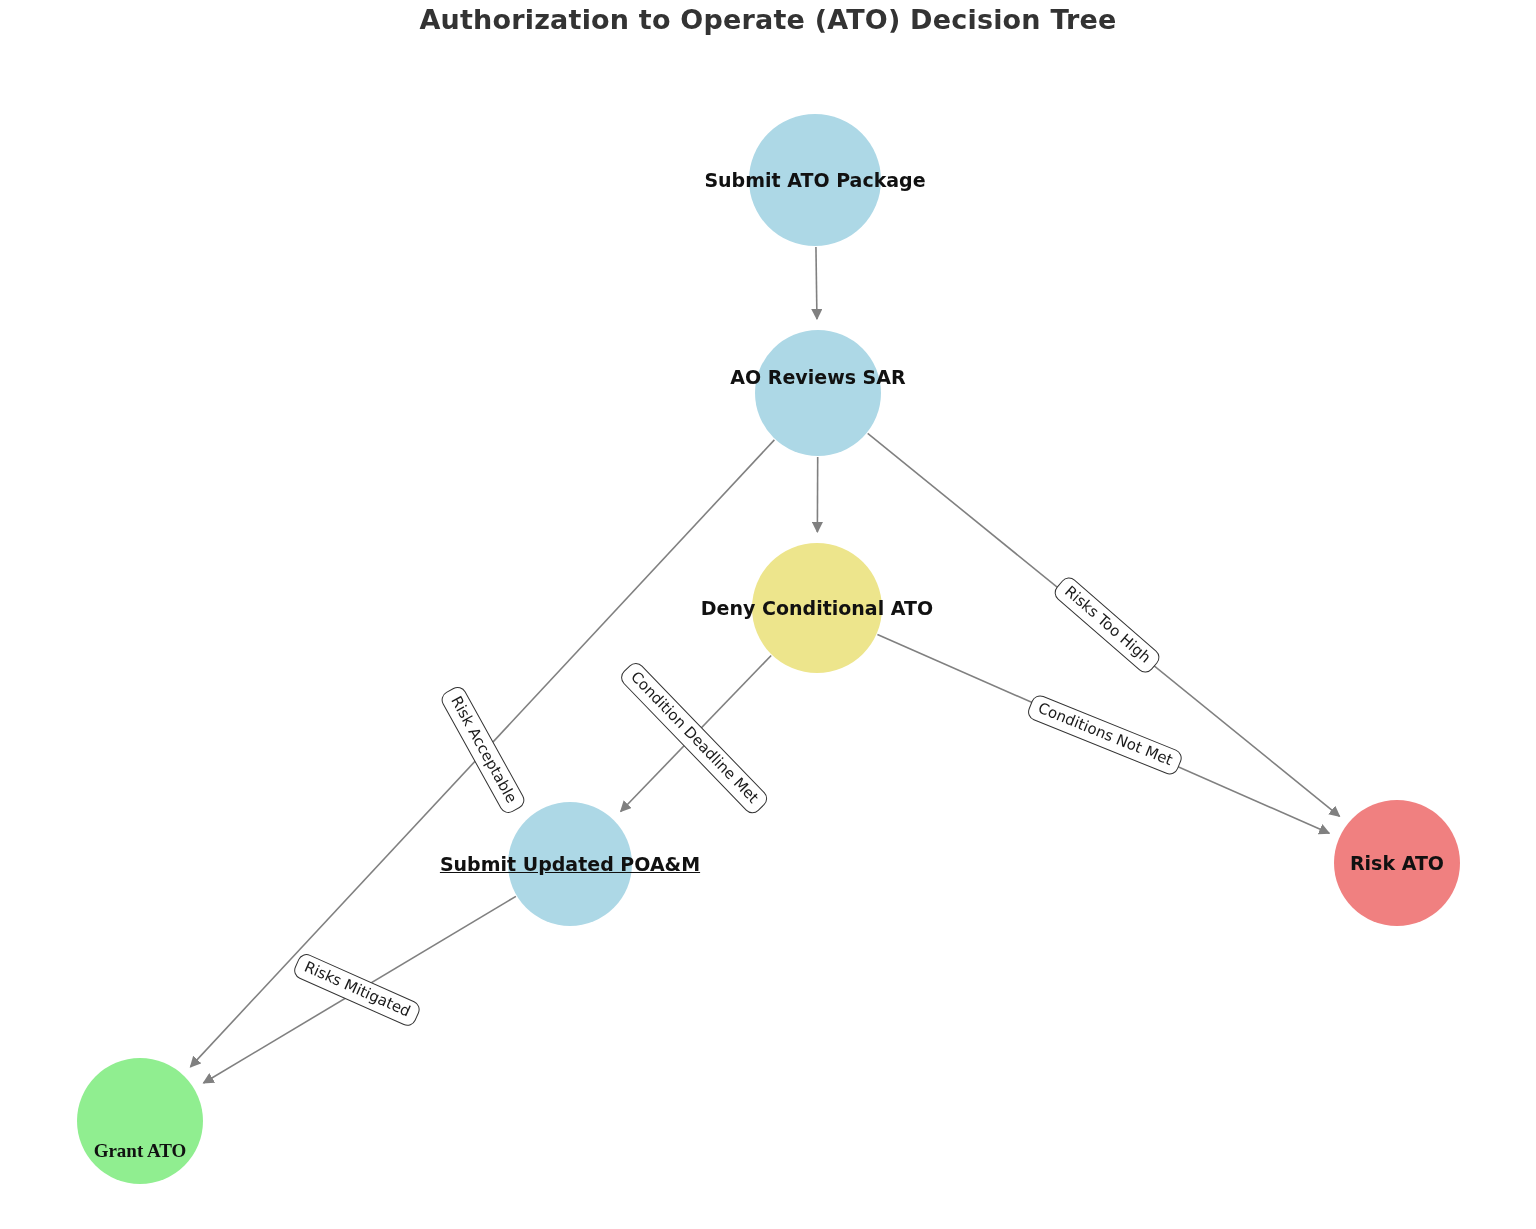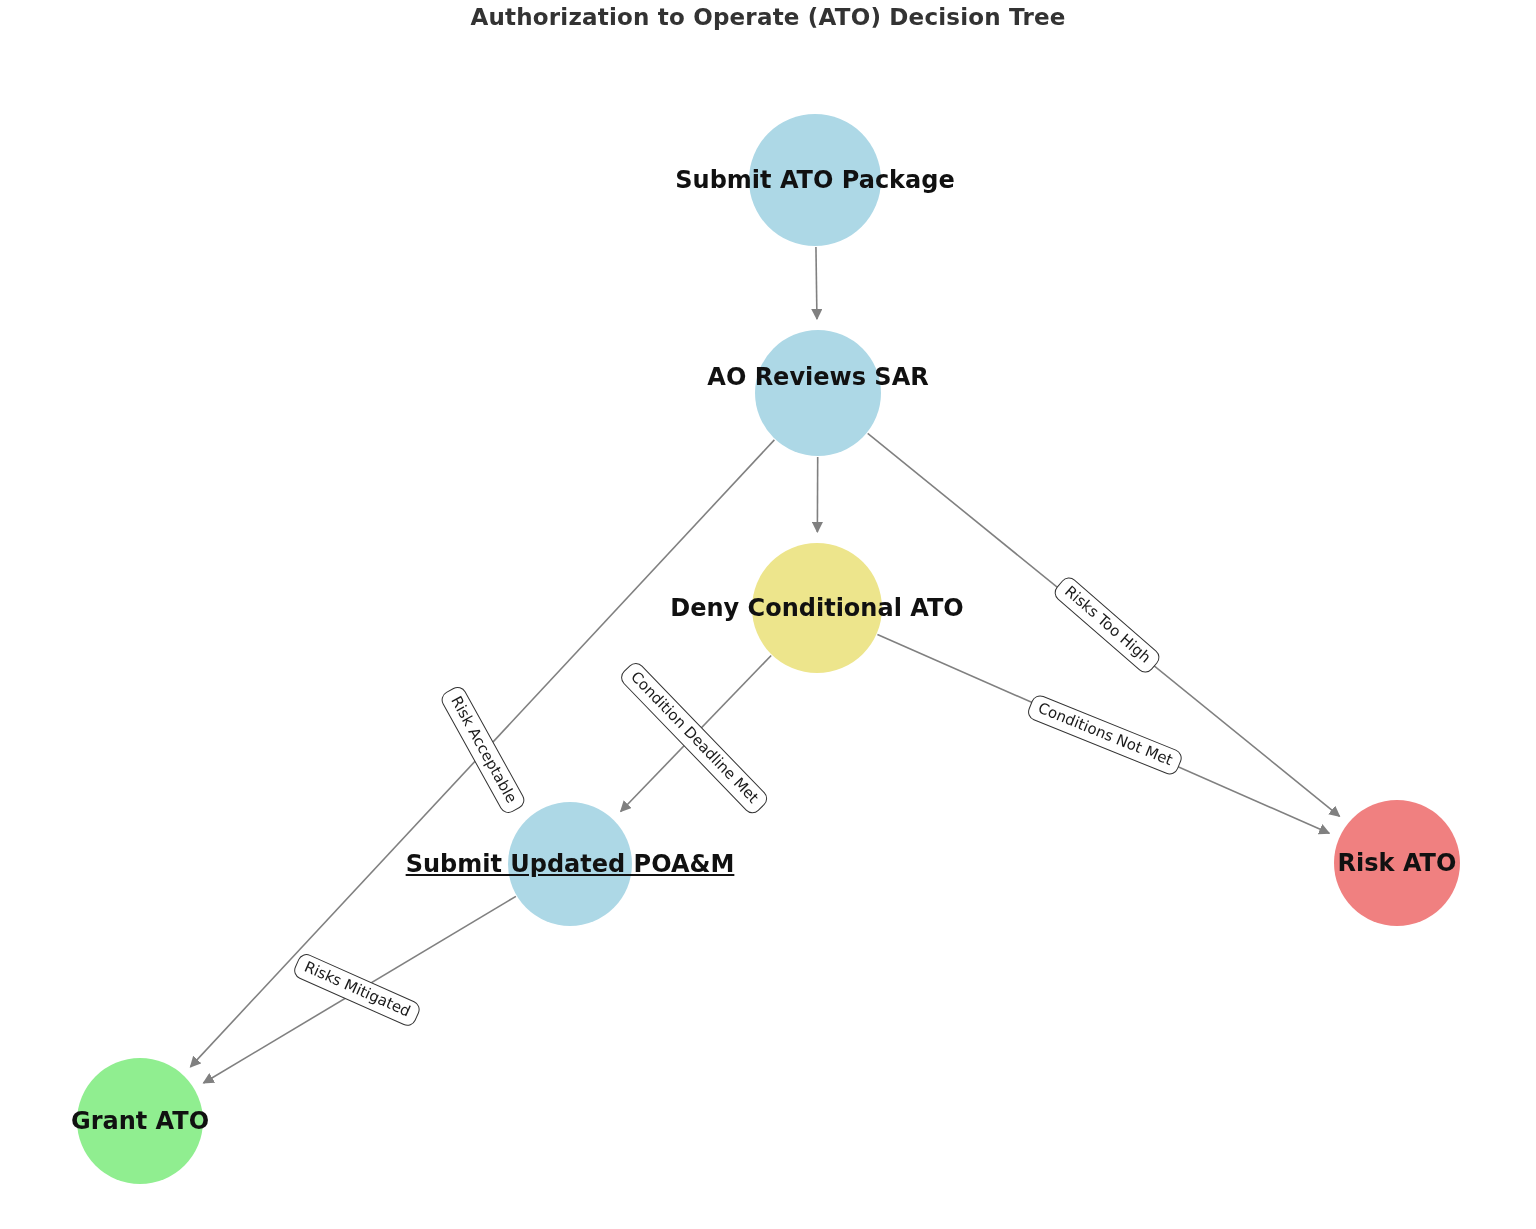--- a/index.html
+++ b/index.html
@@ -18,37 +18,37 @@
     width: 1536px;
     height: 1229px;
     background: #ffffff;
   }
   #chart-title {
     position: absolute;
     left: 0;
     top: 4px;
     width: 1536px;
     text-align: center;
-    font-size: 23px;
+    font-size: 27px;
     font-weight: bold;
     color: #333333;
     letter-spacing: 0.2px;
   }
   svg#graph-canvas {
     position: absolute;
     left: 0;
     top: 0;
     width: 1536px;
     height: 1229px;
   }
   .node-label {
     position: absolute;
     transform: translate(-50%, -50%);
     white-space: nowrap;
-    font-size: 24px;
+    font-size: 19px;
     font-weight: bold;
     color: #111111;
     pointer-events: none;
   }
   .edge-label {
     position: absolute;
     transform-origin: 50% 50%;
     white-space: nowrap;
     font-size: 15px;
     color: #1a1a1a;
@@ -90,21 +90,21 @@
         <circle cx="140" cy="1121" r="63" fill="#90EE90"></circle>
       </g>
   </svg>
 
   <div id="node-labels-layer">
       <div class="node-label" style="left: 815px; top: 180px;">Submit ATO Package</div>
       <div class="node-label" style="left: 818px; top: 377px; text-align: center;">AO Reviews SAR</div>
       <div class="node-label" style="left: 817px; top: 608px;">Deny Conditional ATO</div>
       <div class="node-label" style="left: 570px; top: 864px; text-decoration: underline;">Submit Updated POA&amp;M</div>
       <div class="node-label" style="left: 1397px; top: 863px;">Risk ATO</div>
-      <div class="node-label" style="left: 140px; top: 1121px;">Grant ATO</div>
+      <div class="node-label" style="left: 140px; top: 1151px; font-family: Liberation Serif, serif;">Grant ATO</div>
     </div>
   <div id="edge-labels-layer">
       <div class="edge-label" style="left: 483px; top: 750px; transform: translate(-50%, -50%) rotate(61deg);">Risk Acceptable</div>
       <div class="edge-label" style="left: 1107px; top: 625px; transform: translate(-50%, -50%) rotate(41deg);">Risks Too High</div>
       <div class="edge-label" style="left: 694px; top: 738px; transform: translate(-50%, -50%) rotate(46deg);">Condition Deadline Met</div>
       <div class="edge-label" style="left: 1105px; top: 735px; transform: translate(-50%, -50%) rotate(22deg);">Conditions Not Met</div>
       <div class="edge-label" style="left: 357px; top: 990px; transform: translate(-50%, -50%) rotate(24deg);">Risks Mitigated</div>
     </div>
 
 </div>

